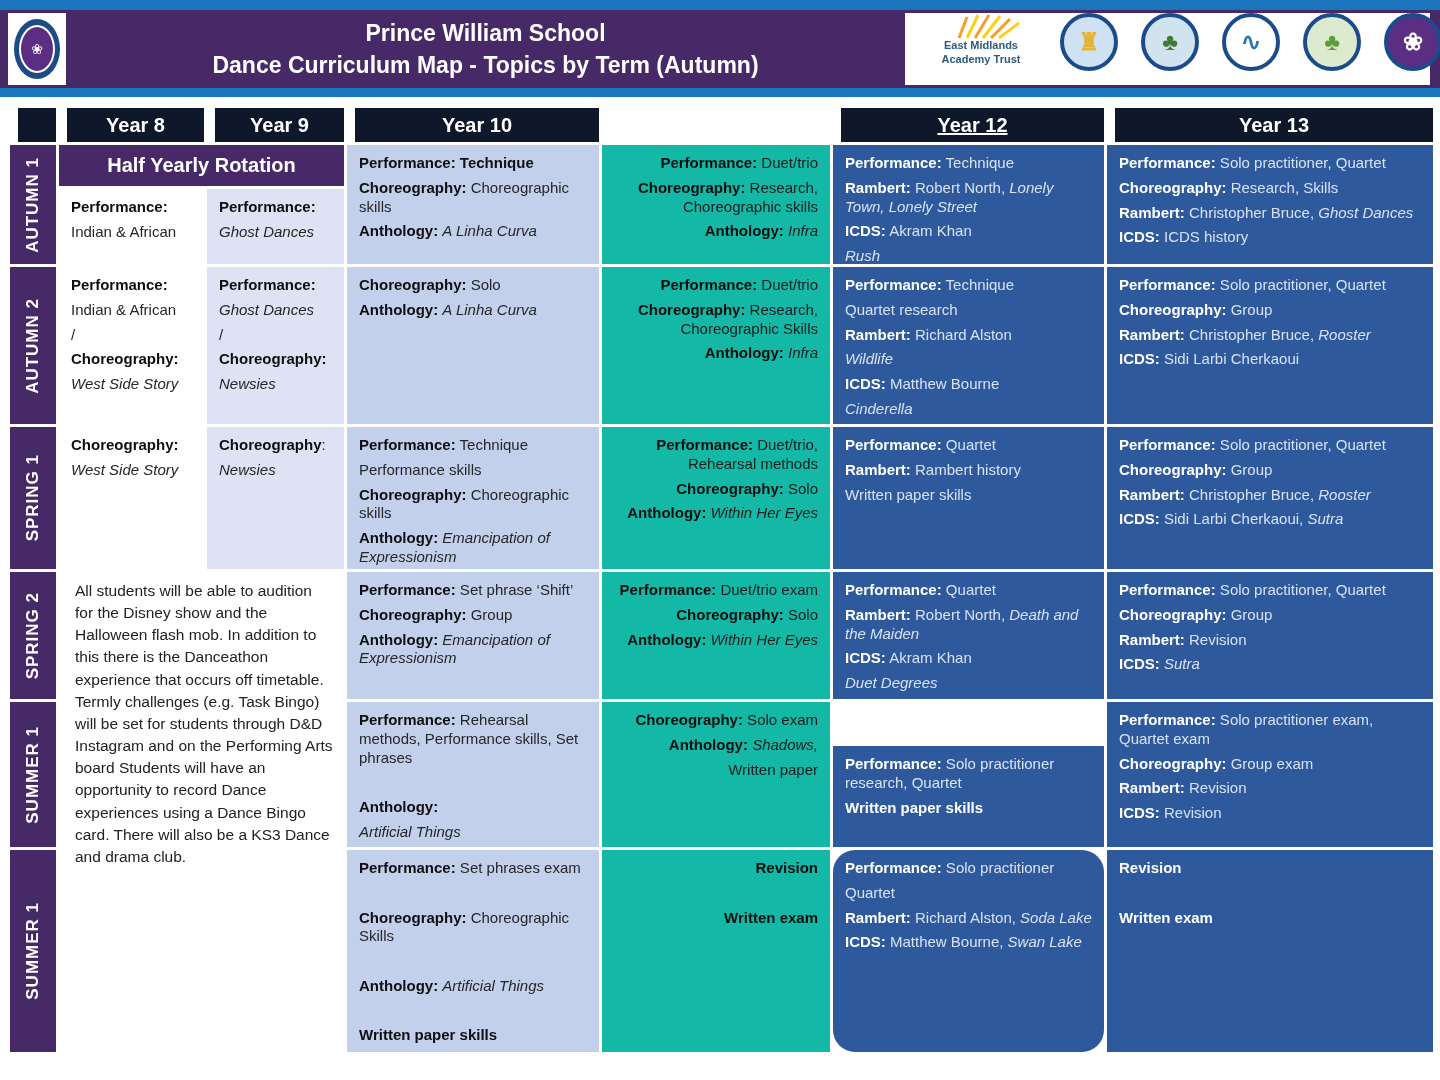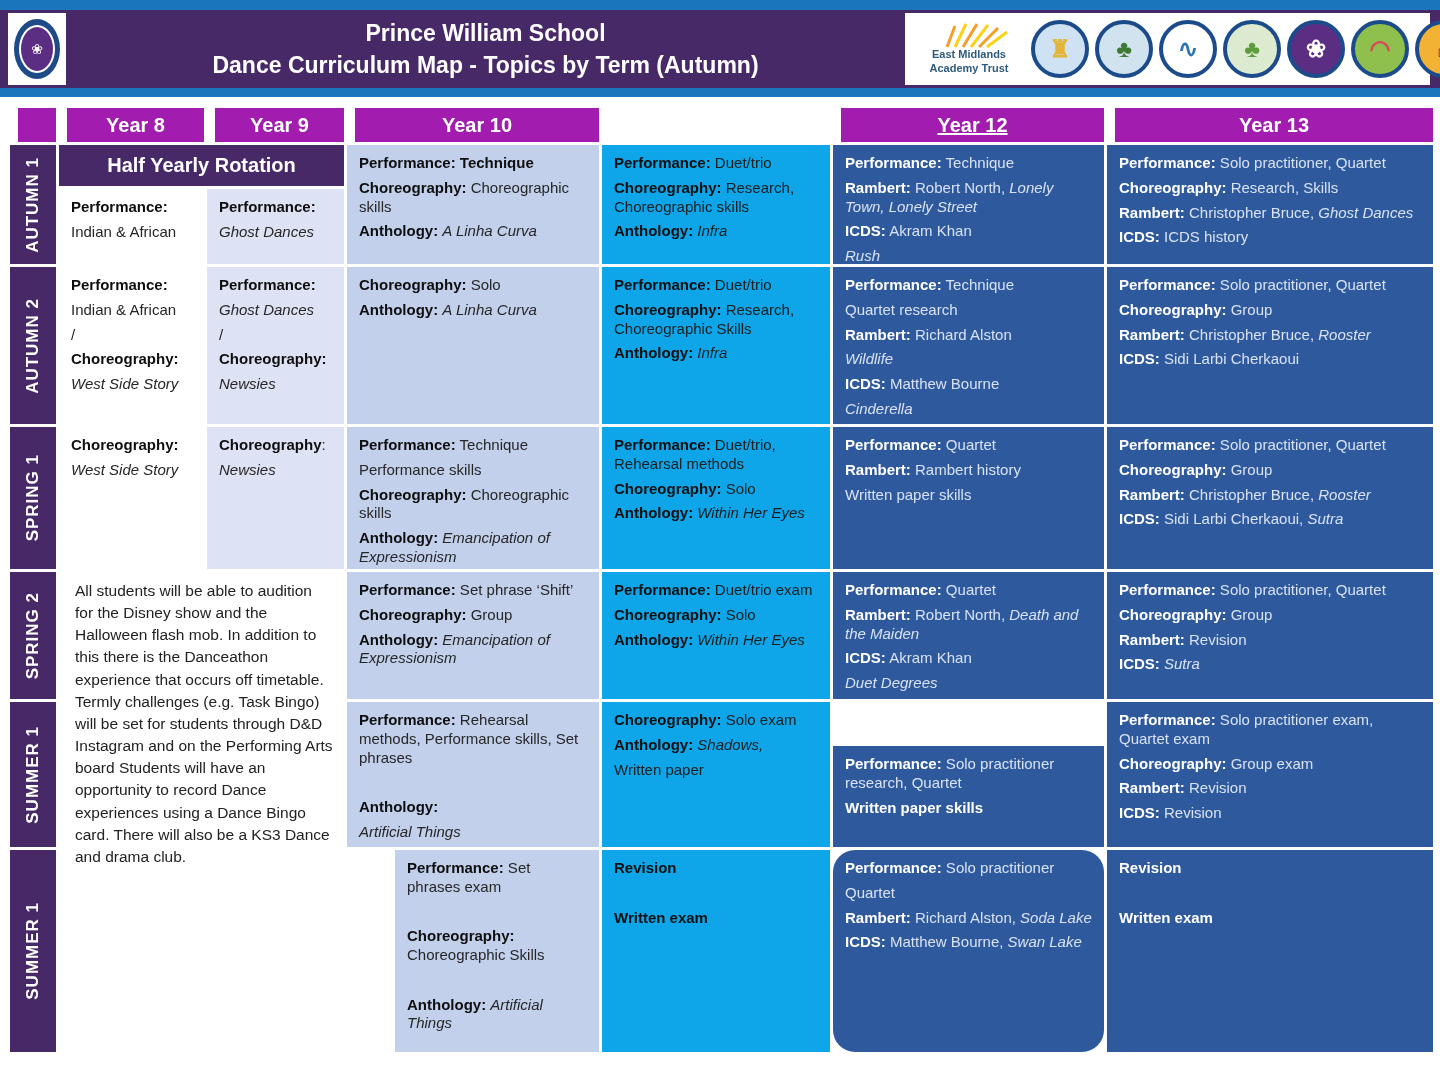--- a/index.html
+++ b/index.html
@@ -12,42 +12,42 @@
               box-sizing:border-box;padding:10px 0 9px;}
   .banner-inner{height:78px;background:#482968;display:flex;align-items:center;}
   .crest-box{margin-left:8px;width:58px;height:72px;background:#ffffff;display:flex;
              align-items:center;justify-content:center;flex:0 0 auto;}
   .crest{width:46px;height:60px;border-radius:50%;background:#1d4b87;display:flex;
          align-items:center;justify-content:center;}
   .crest-inner{width:32px;height:44px;border-radius:50%;background:#5b2e84;border:2px solid #fff;
                display:flex;align-items:center;justify-content:center;color:#fff;font-size:14px;}
   .title-wrap{flex:1;text-align:center;color:#ffffff;font-weight:bold;font-size:23px;line-height:1.4;}
   .logos-box{margin-right:10px;width:525px;height:72px;background:#ffffff;display:flex;
-             align-items:center;gap:6px;box-sizing:border-box;padding:0 8px;flex:0 0 auto;}
+             gap:23px;box-sizing:border-box;padding:0 20px;flex:0 0 auto;}
   .emat{width:112px;display:flex;flex-direction:column;align-items:center;flex:0 0 auto;}
   .emat-text{color:#2e5a7d;font-size:11px;font-weight:bold;line-height:1.25;text-align:center;}
   .badge{width:50px;height:50px;border-radius:50%;border:4px solid #1c4b8c;display:flex;
          align-items:center;justify-content:center;flex:0 0 auto;box-sizing:content-box;}
   .badge-glyph{font-size:24px;line-height:1;font-weight:bold;}
 
   
   .grid{position:absolute;left:10px;top:108px;display:grid;
         grid-template-columns:46px 145px 137px 252px 228px 271px 326px;
         grid-template-rows:34px 119px 157px 142px 127px 145px 202px;
         gap:3px;background:#ffffff;}
-  .hcell{background:#a21caf;color:#ffffff;font-weight:bold;font-size:20px;
+  .hcell{background:#0f172a;color:#ffffff;font-weight:bold;font-size:20px;
          display:flex;align-items:center;justify-content:center;margin-left:8px;}
   .rlabel{background:#482968;color:#ffffff;display:flex;align-items:center;justify-content:center;}
   .rlabel span{writing-mode:vertical-rl;transform:rotate(180deg);font-weight:bold;
                font-size:17px;letter-spacing:1px;white-space:nowrap;}
   .cell{box-sizing:border-box;padding:9px 12px;font-size:15px;line-height:1.25;overflow:hidden;}
   .bg8{background:#ffffff;color:#262626;}
   .bg9{background:#dde3f4;color:#262626;}
   .bg10{background:#c2d0ec;color:#262626;}
-  .bg11{background:#0ea5e9;color:#1d1d1d;}
+  .bg11{background:#14b8a6;color:#1d1d1d;text-align:right;}
   .bgdark{background:#2e5a9d;color:#d9e2f3;}
   .cell .b{font-weight:bold;}
   .bg8 .b,.bg9 .b,.bg10 .b,.bg11 .b{color:#0f0f0f;}
   .bgdark .b{color:#ffffff;}
   .cell .i{font-style:italic;}
   .ln{margin-bottom:6px;}
   .ln:last-child{margin-bottom:0;}
 
   .combo{display:flex;flex-direction:column;gap:3px;}
   .rot-banner{flex:0 0 41px;background:#482968;color:#ffffff;font-weight:bold;font-size:20px;
@@ -291,21 +291,21 @@
         <div class="ln"><span class="b">Performance:</span><span> Solo practitioner research, Quartet</span></div>
         <div class="ln"><span class="b">Written paper skills</span></div>
       </div>
     <div class="cell bgdark" style="grid-area:6/7/7/8;">
         <div class="ln"><span class="b">Performance:</span><span> Solo practitioner exam, Quartet exam</span></div>
         <div class="ln"><span class="b">Choreography:</span><span> Group exam</span></div>
         <div class="ln"><span class="b">Rambert:</span><span> Revision</span></div>
         <div class="ln"><span class="b">ICDS:</span><span> Revision</span></div>
       </div>
 
-    <div class="cell bg10" style="grid-area:7/4/8/5;margin-left:48px;">
+    <div class="cell bg10" style="grid-area:7/4/8/5;">
         <div class="ln"><span class="b">Performance:</span><span> Set phrases exam</span></div>
         <div class="ln">&nbsp;</div>
         <div class="ln"><span class="b">Choreography:</span><span> Choreographic Skills</span></div>
         <div class="ln">&nbsp;</div>
         <div class="ln"><span class="b">Anthology:</span><span> </span><span class="i">Artificial Things</span></div>
         <div class="ln">&nbsp;</div>
         <div class="ln"><span class="b">Written paper skills</span></div>
       </div>
     <div class="cell bg11" style="grid-area:7/5/8/6;">
         <div class="ln"><span class="b">Revision</span></div>

